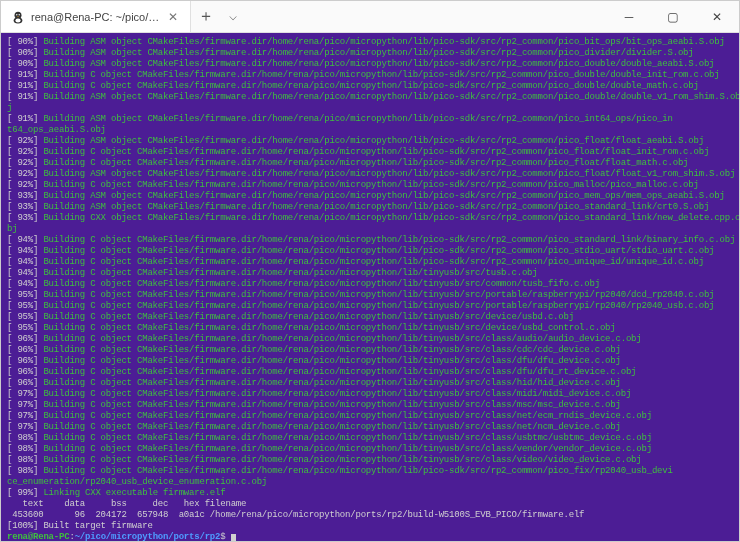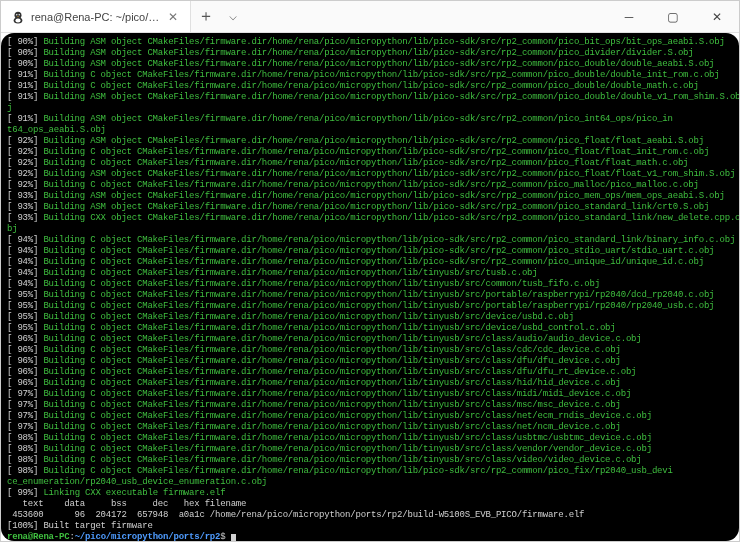--- a/index.html
+++ b/index.html
@@ -19,24 +19,23 @@
   }
   .tab-icon { width: 14px; height: 14px; display: flex; align-items: center; justify-content: center; }
   .tab-title { white-space: nowrap; overflow: hidden; text-overflow: ellipsis; flex: 1; }
   .tab-close { width: 14px; height: 14px; display:flex; align-items:center; justify-content:center; color:#777; font-size:12px; cursor:pointer;}
   .newtab { width: 30px; display:flex; align-items:center; justify-content:center; color:#555; font-size:16px; cursor:pointer;}
   .drop { width: 24px; display:flex; align-items:center; justify-content:center; color:#555; font-size:10px; cursor:pointer;}
   .title-spacer { flex: 1; }
   .winbtn { width: 44px; display:flex; align-items:center; justify-content:center; font-size:12px; color:#444; cursor:pointer;}
 
   .term {
-    flex: 1; background: #000000; color: #ddd; font-family: Consolas, "Courier New", monospace;
+    flex: 1; background: #4c1d95; color: #ddd; font-family: Consolas, "Courier New", monospace;
     font-size: 9px; line-height: 11px; padding: 4px 6px 6px 6px; overflow: hidden; white-space: pre;
     letter-spacing: -0.2px;
-    border-radius: 13px;
   }
   .g { color: #3fbf3f; }  
   .w { color: #d0d0d0; }
   .prompt-user { color: #3fbf3f; font-weight: bold;}
   .prompt-path { color: #4f9cff; font-weight: bold;}
   .prompt-sep  { color: #d0d0d0; }
   .cursor { display:inline-block; width:5px; height:9px; background:#d0d0d0; vertical-align: bottom;}
 </style>
 </head>
 <body>

